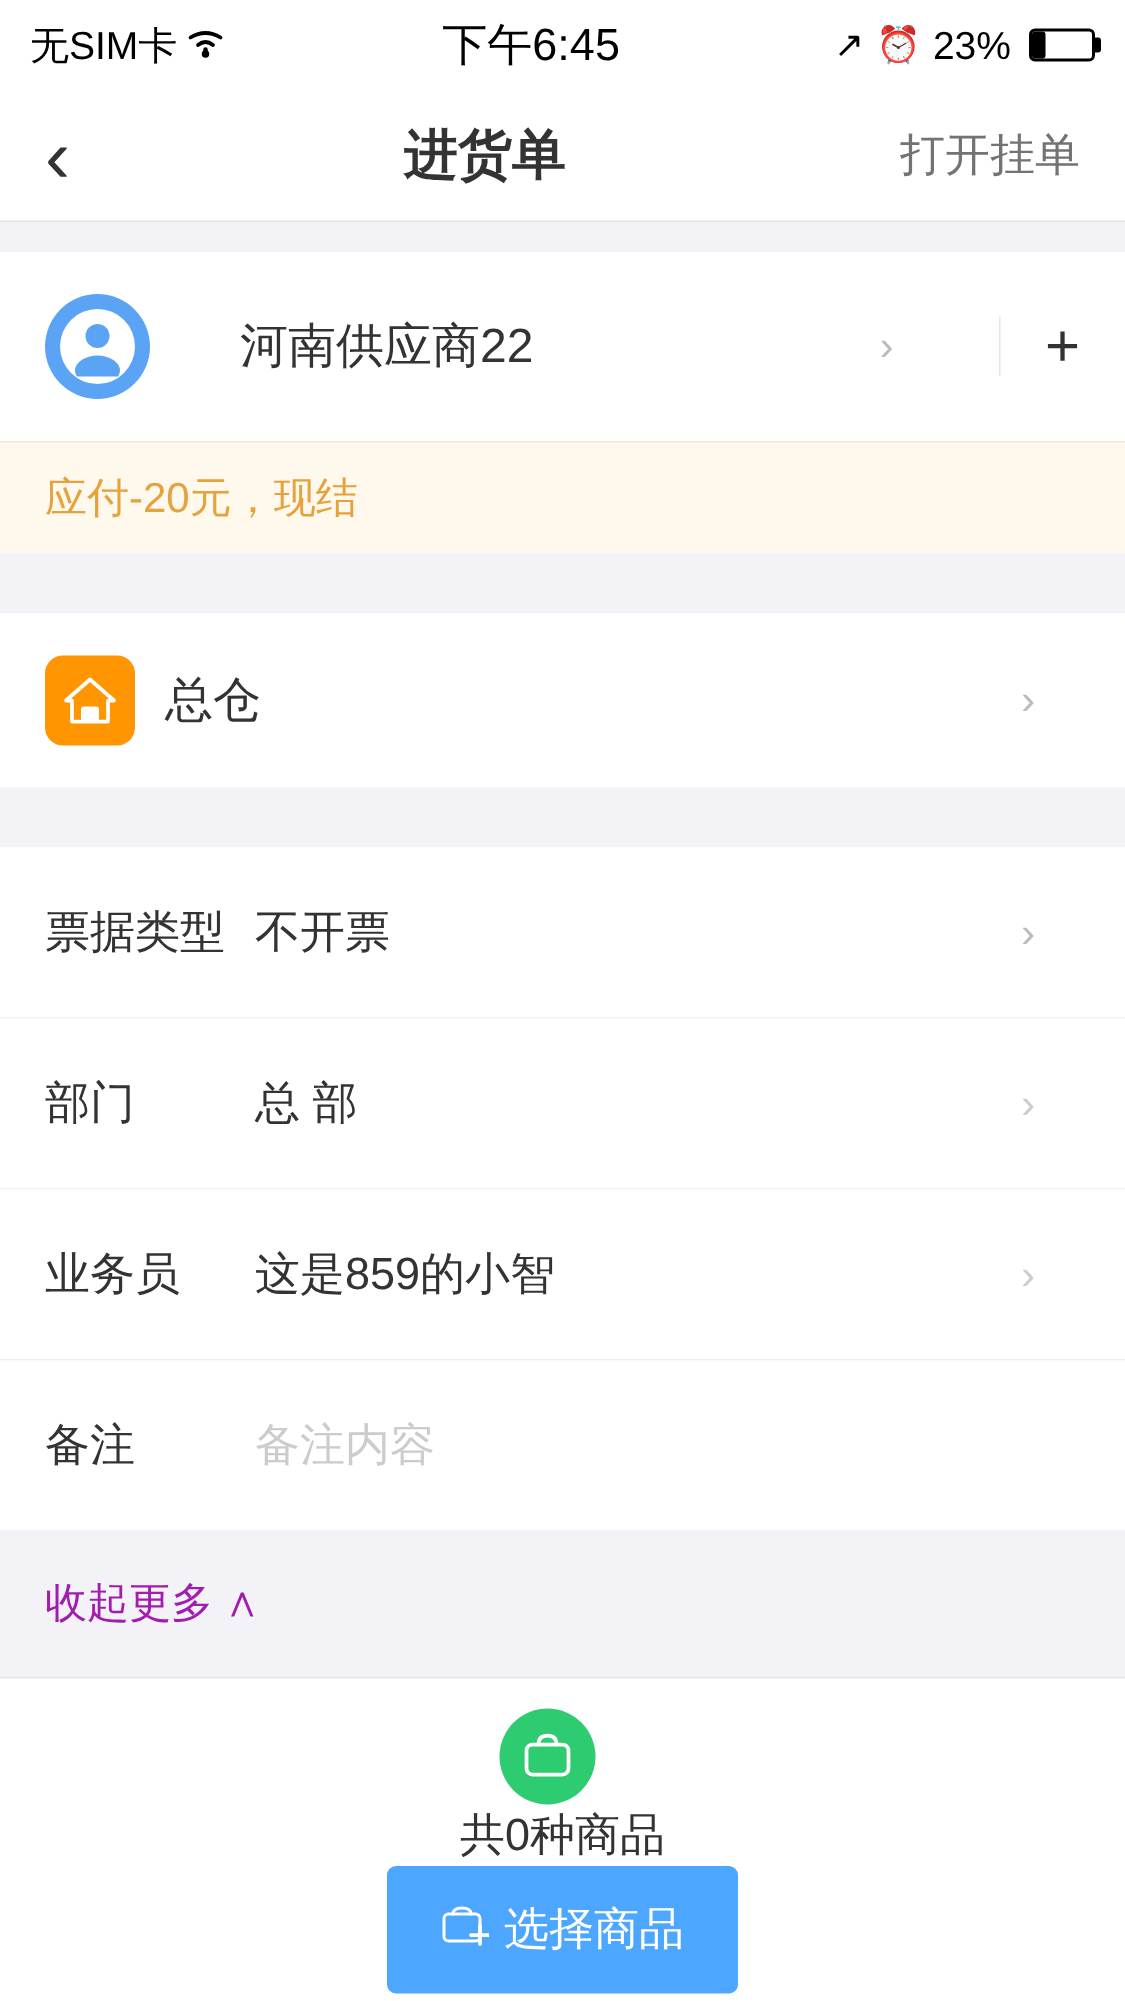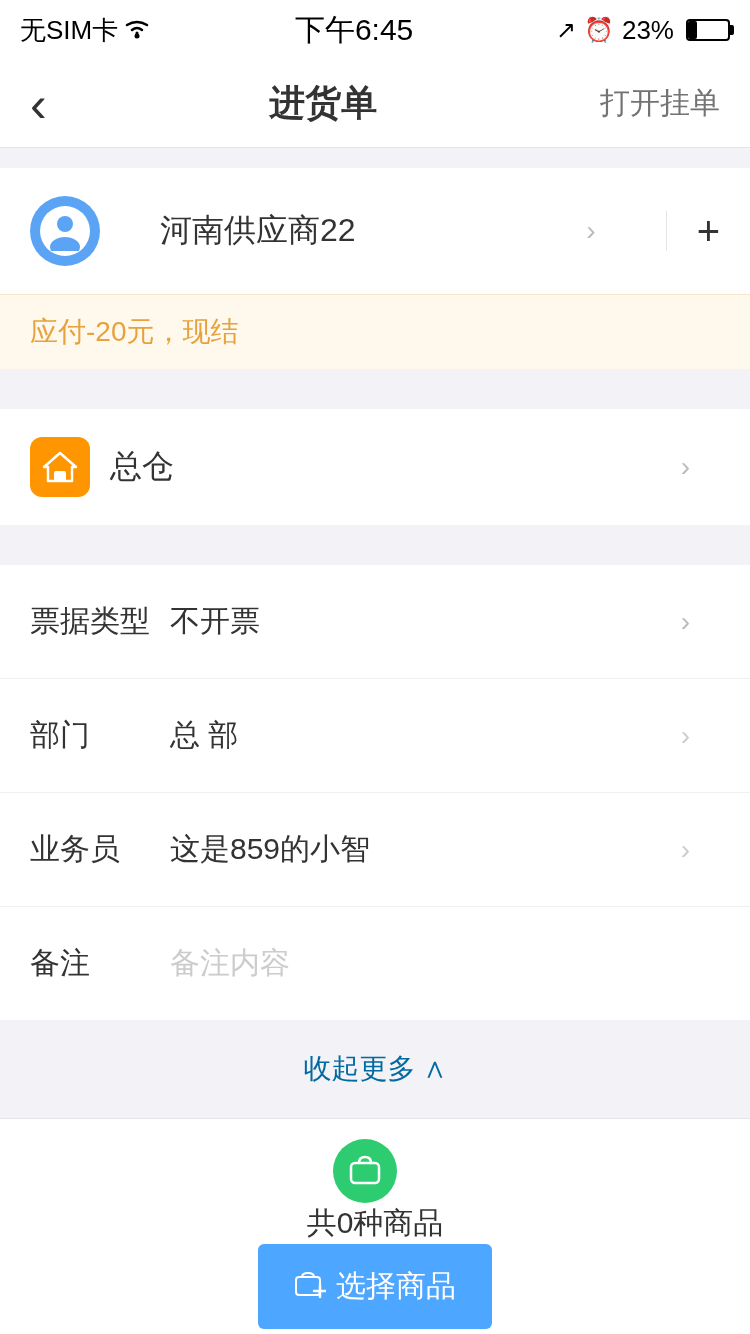--- a/index.html
+++ b/index.html
@@ -217,25 +217,24 @@
     .form-placeholder {
       flex: 1;
       font-size: 30px;
       color: #ccc;
     }
 
     
     .collapse-row {
       display: flex;
       align-items: center;
-      justify-content: center;
       padding: 30px;
       background: #f2f2f7;
       font-size: 28px;
-      color: #0369a1;
+      color: #a21caf;
       gap: 8px;
       cursor: pointer;
     }
 
     
     .bottom-bar {
       display: flex;
       align-items: center;
       padding: 20px 30px;
       background: #fff;

